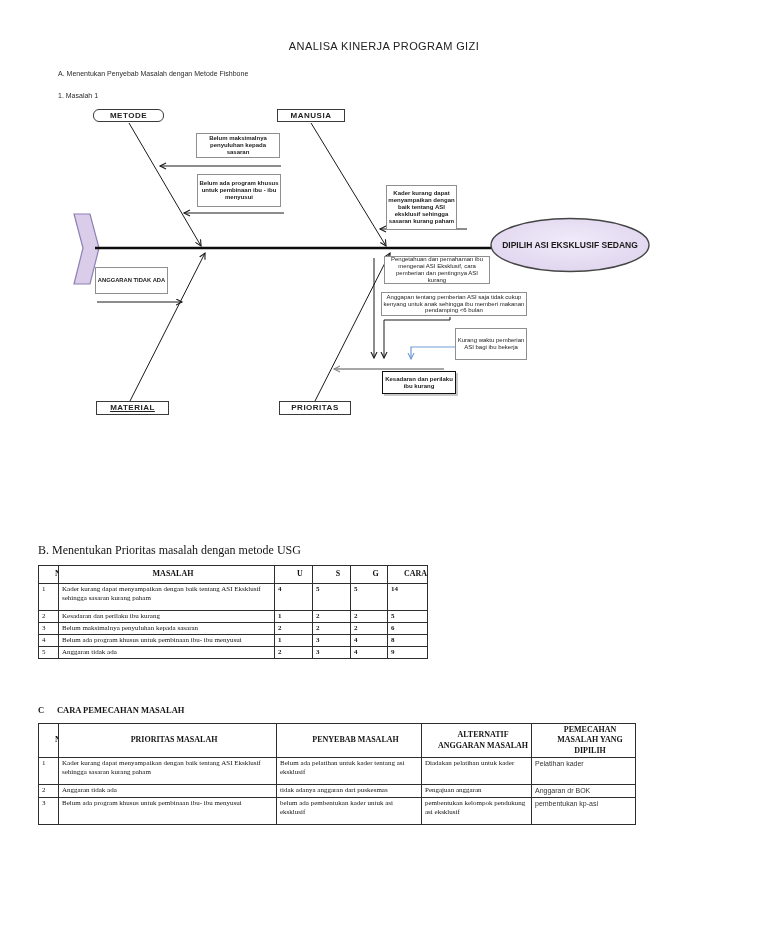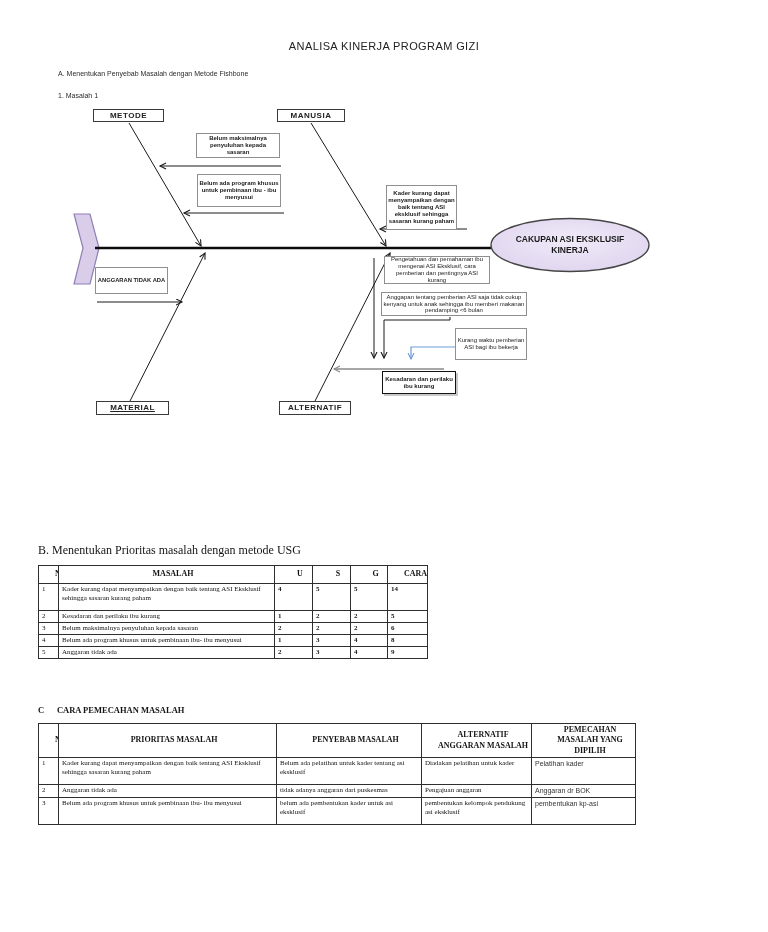--- a/index.html
+++ b/index.html
@@ -69,43 +69,43 @@
     <line x1="281" y1="166" x2="160" y2="166" stroke="#1a1a1a" stroke-width="1" marker-end="url(#mB)"></line>
     <line x1="284" y1="213" x2="184" y2="213" stroke="#1a1a1a" stroke-width="1" marker-end="url(#mB)"></line>
     <line x1="467" y1="229" x2="380" y2="229" stroke="#1a1a1a" stroke-width="1" marker-end="url(#mB)"></line>
     <line x1="97" y1="302" x2="182" y2="302" stroke="#1a1a1a" stroke-width="1" marker-end="url(#mB)"></line>
     <line x1="374" y1="258" x2="374" y2="358" stroke="#1a1a1a" stroke-width="1" marker-end="url(#mB)"></line>
     <polyline points="450,317 450,320 384,320 384,358" fill="none" stroke="#1a1a1a" stroke-width="1" marker-end="url(#mB)"></polyline>
     <polyline points="455,347 411,347 411,359" fill="none" stroke="#6F9BD8" stroke-width="1.2" marker-end="url(#mBL)"></polyline>
     <line x1="444" y1="369" x2="334" y2="369" stroke="#8a8a8a" stroke-width="1.4" marker-end="url(#mG)"></line>
   </svg>
 
-  <div class="fb-box fb-cat" style="left:93px;top:109px;width:71px;height:13px;">
+  <div class="fb-box fb-cat" style="left:93px;top:109px;width:71px;height:13px;border-radius:6px;">
       <span>METODE</span>
     </div>
   <div class="fb-box fb-cat" style="left:277px;top:109px;width:68px;height:13px;">
       <span>MANUSIA</span>
     </div>
   <div class="fb-box fb-cat" style="left:96px;top:401px;width:73px;height:14px;text-decoration:underline;">
       <span>MATERIAL</span>
     </div>
   <div class="fb-box fb-cat" style="left:279px;top:401px;width:72px;height:14px;">
-      <span>ALTERNATIF</span>
+      <span>PRIORITAS</span>
     </div>
 
   <div class="fb-box fb-bold" style="left:196px;top:133px;width:84px;height:25px;">Belum maksimalnya penyuluhan kepada sasaran</div>
   <div class="fb-box fb-bold" style="left:197px;top:174px;width:84px;height:33px;">Belum ada program khusus untuk pembinaan ibu - ibu menyusui</div>
   <div class="fb-box fb-bold" style="left:386px;top:185px;width:71px;height:45px;">Kader  kurang dapat menyampaikan dengan baik tentang ASI eksklusif sehingga sasaran kurang paham</div>
   <div class="fb-box fb-bold" style="left:95px;top:267px;width:73px;height:27px;font-size:5.8px;white-space:nowrap;">ANGGARAN TIDAK ADA</div>
   <div class="fb-box" style="left:384px;top:256px;width:106px;height:28px;">Pengetahuan dan pemahaman ibu mengenai ASI Eksklusif, cara pemberian dan pentingnya ASI kurang</div>
   <div class="fb-box" style="left:381px;top:292px;width:146px;height:24px;">Anggapan tentang pemberian ASI saja tidak cukup kenyang untuk anak sehingga ibu memberi makanan pendamping &lt;6 bulan</div>
   <div class="fb-box" style="left:455px;top:328px;width:72px;height:32px;">Kurang waktu pemberian ASI bagi ibu bekerja</div>
   <div class="fb-box fb-strong" style="left:382px;top:371px;width:74px;height:23px;">Kesadaran dan perilaku ibu kurang</div>
 
-  <div class="fb-effect" style="left:498px;top:228px;width:144px;height:34px;">CAKUPAN ASI EKSKLUSIF KINERJA</div>
+  <div class="fb-effect" style="left:498px;top:228px;width:144px;height:34px;">DIPILIH ASI EKSKLUSIF SEDANG</div>
 
   <div class="abs sec-b" style="left:38px;top:543px;">B. Menentukan Prioritas masalah dengan metode USG</div>
 
   <table class="doc abs" style="left:38px;top:565px;width:389px;">
     <colgroup>
         <col style="width:20px">
         <col style="width:216px">
         <col style="width:38px">
         <col style="width:38px">
         <col style="width:37px">

